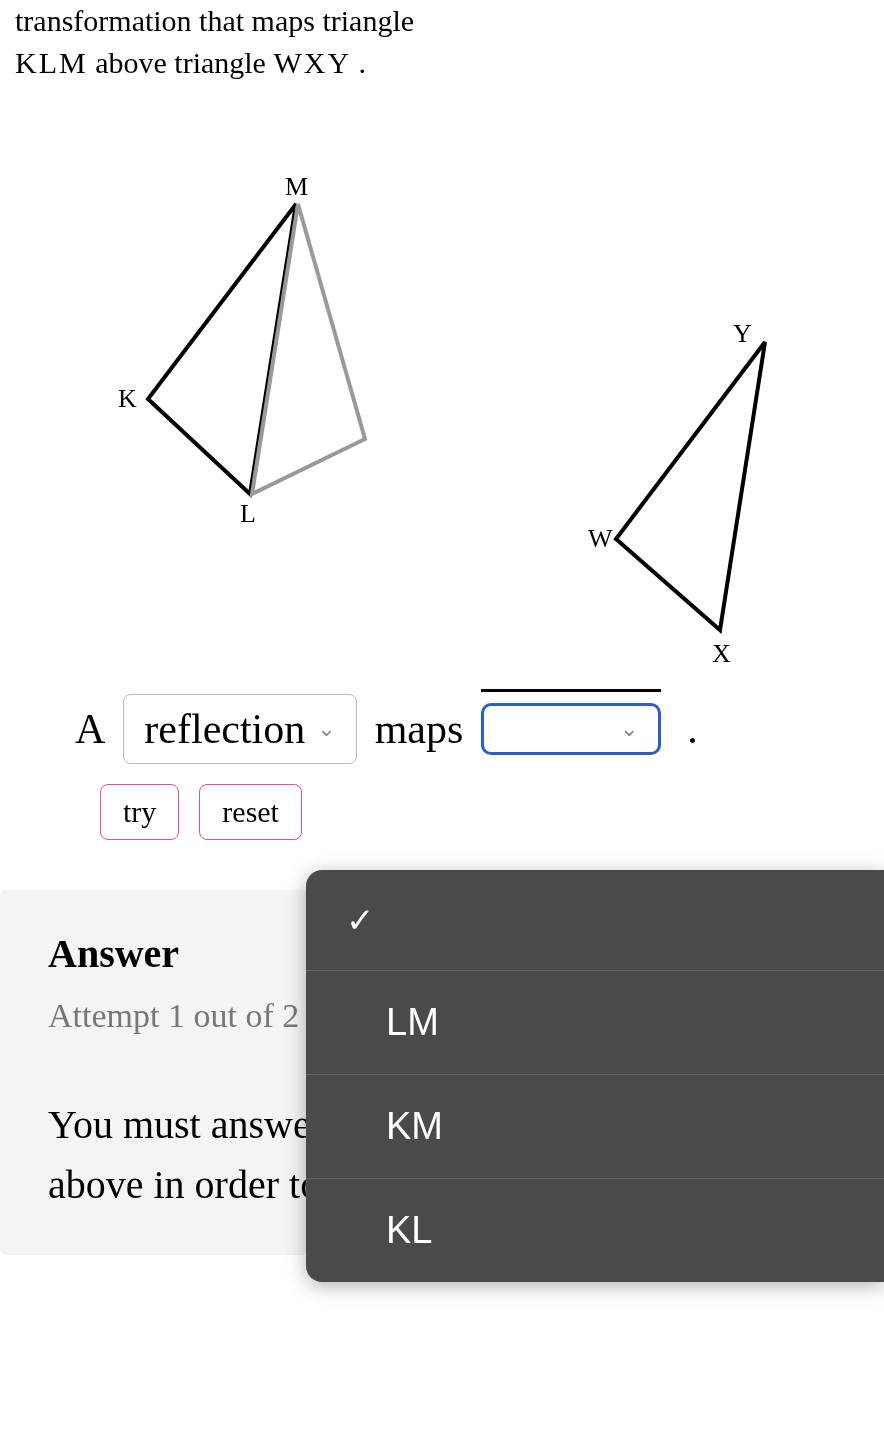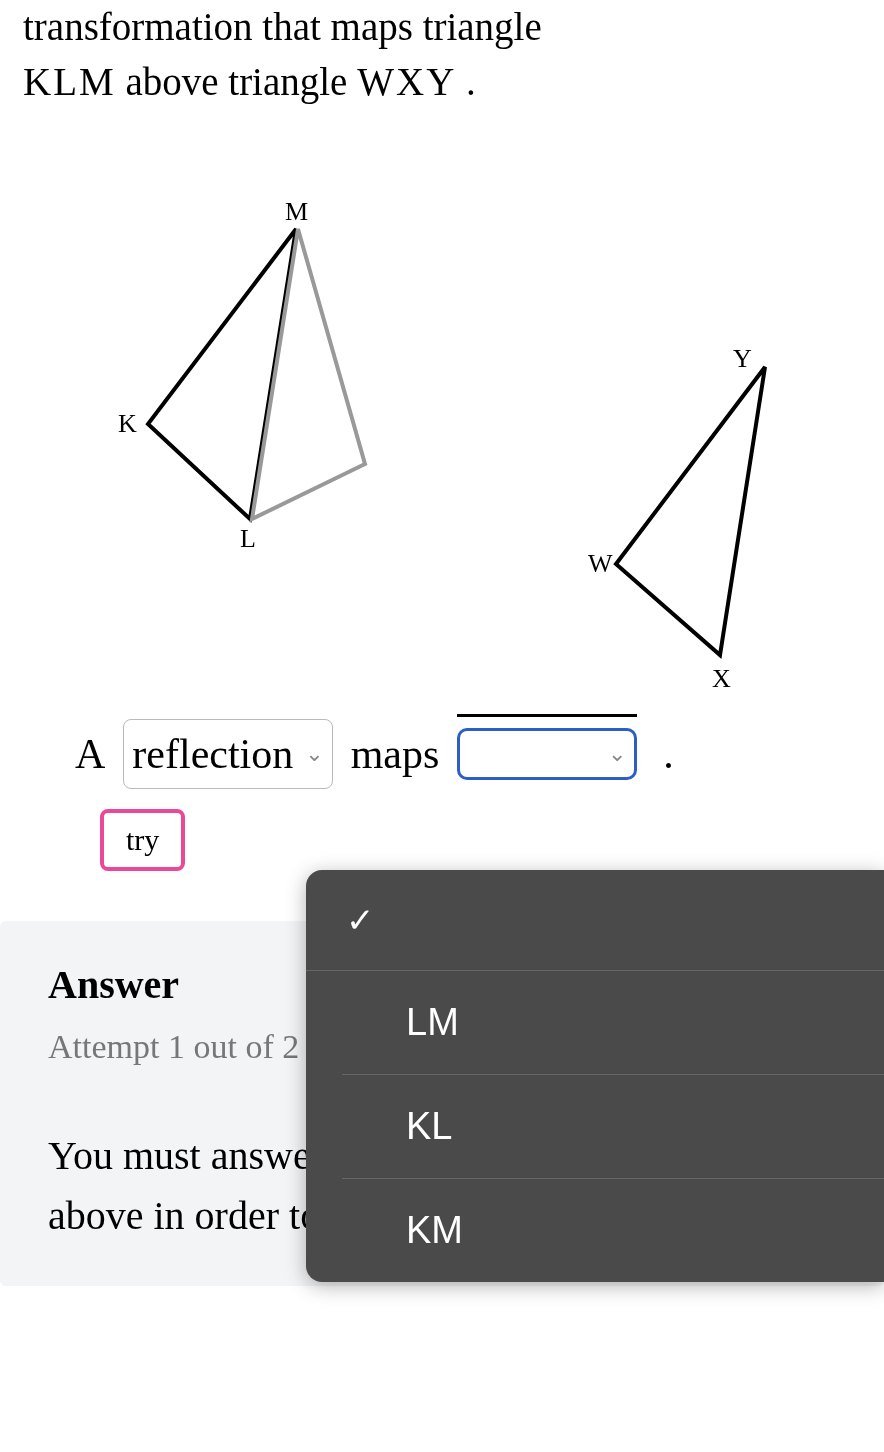--- a/index.html
+++ b/index.html
@@ -9,23 +9,23 @@
     }
     body {
       font-family: Georgia, 'Times New Roman', serif;
       background: #ffffff;
       width: 884px;
       height: 1452px;
       position: relative;
       overflow: hidden;
     }
     .question-text {
-      font-size: 39px;
+      font-size: 30px;
       line-height: 1.4;
-      padding: 0 23px;
+      padding: 0 15px;
       color: #000;
     }
     .math-italic {
       font-family: 'Times New Roman', serif;
       letter-spacing: 2px;
     }
     .diagram-area {
       position: relative;
       width: 100%;
       height: 560px;
@@ -49,21 +49,21 @@
       font-size: 42px;
       gap: 18px;
       margin-top: 10px;
     }
     .select-box {
       display: flex;
       align-items: center;
       justify-content: space-between;
       border: 1px solid #bbb;
       border-radius: 8px;
-      padding: 10px 8px;
+      padding: 10px 20px;
       font-size: 42px;
       background: #fff;
       min-width: 200px;
       cursor: pointer;
       font-family: Georgia, serif;
     }
     .select-box.active {
       border: 3px solid #2b5fc7;
       border-radius: 10px;
     }
@@ -87,21 +87,21 @@
     .period {
       font-size: 42px;
       margin-left: 8px;
     }
     .button-row {
       display: flex;
       gap: 20px;
       padding: 20px 100px;
     }
     .small-btn {
-      border: 4px solid #ec4899;
+      border: 1px solid #ec4899;
       border-radius: 8px;
       padding: 10px 22px;
       font-size: 30px;
       background: #fff;
       font-family: Georgia, serif;
       cursor: pointer;
     }
     .answer-panel {
       background: #f3f4f6;
       margin-top: 30px;
@@ -146,22 +146,21 @@
       align-items: center;
     }
     .dropdown-item:last-child {
       border-bottom: none;
     }
     .checkmark {
       font-size: 34px;
       color: #fff;
     }
     .dropdown-item.indented {
-      padding-left: 64px;
-      margin-left: 36px;
+      padding-left: 80px;
     }
   </style>
 </head>
 <body>
 
 <div class="question-text">
   <span>transformation that maps triangle</span><br>
   <span class="math-italic">KLM</span>
   <span> above triangle </span>
   <span class="math-italic">WXY</span>
@@ -197,38 +196,39 @@
     <div class="select-box active" style="min-width:180px;">
       <span></span>
       <span class="chevron">⌄</span>
     </div>
   </div>
   <span class="period">.</span>
 </div>
 
 <div class="button-row">
   <button class="small-btn">try</button>
+  <button class="small-btn">reset</button>
 </div>
 
 <div class="answer-panel">
   <div class="answer-heading">Answer</div>
   <div class="attempt-text">Attempt 1 out of 2</div>
   <div class="submit-text">
     <span>You must answer all questions</span><br>
     <span>above in order to submit.</span>
   </div>
 </div>
 
 <div class="dropdown-menu">
   <div class="dropdown-item">
     <span class="checkmark">✓</span>
     <span></span>
   </div>
   <div class="dropdown-item indented">
     <span>LM</span>
   </div>
   <div class="dropdown-item indented">
+    <span>KM</span>
+  </div>
+  <div class="dropdown-item indented">
     <span>KL</span>
   </div>
-  <div class="dropdown-item indented">
-    <span>KM</span>
-  </div>
 </div>
 
 </body></html>

